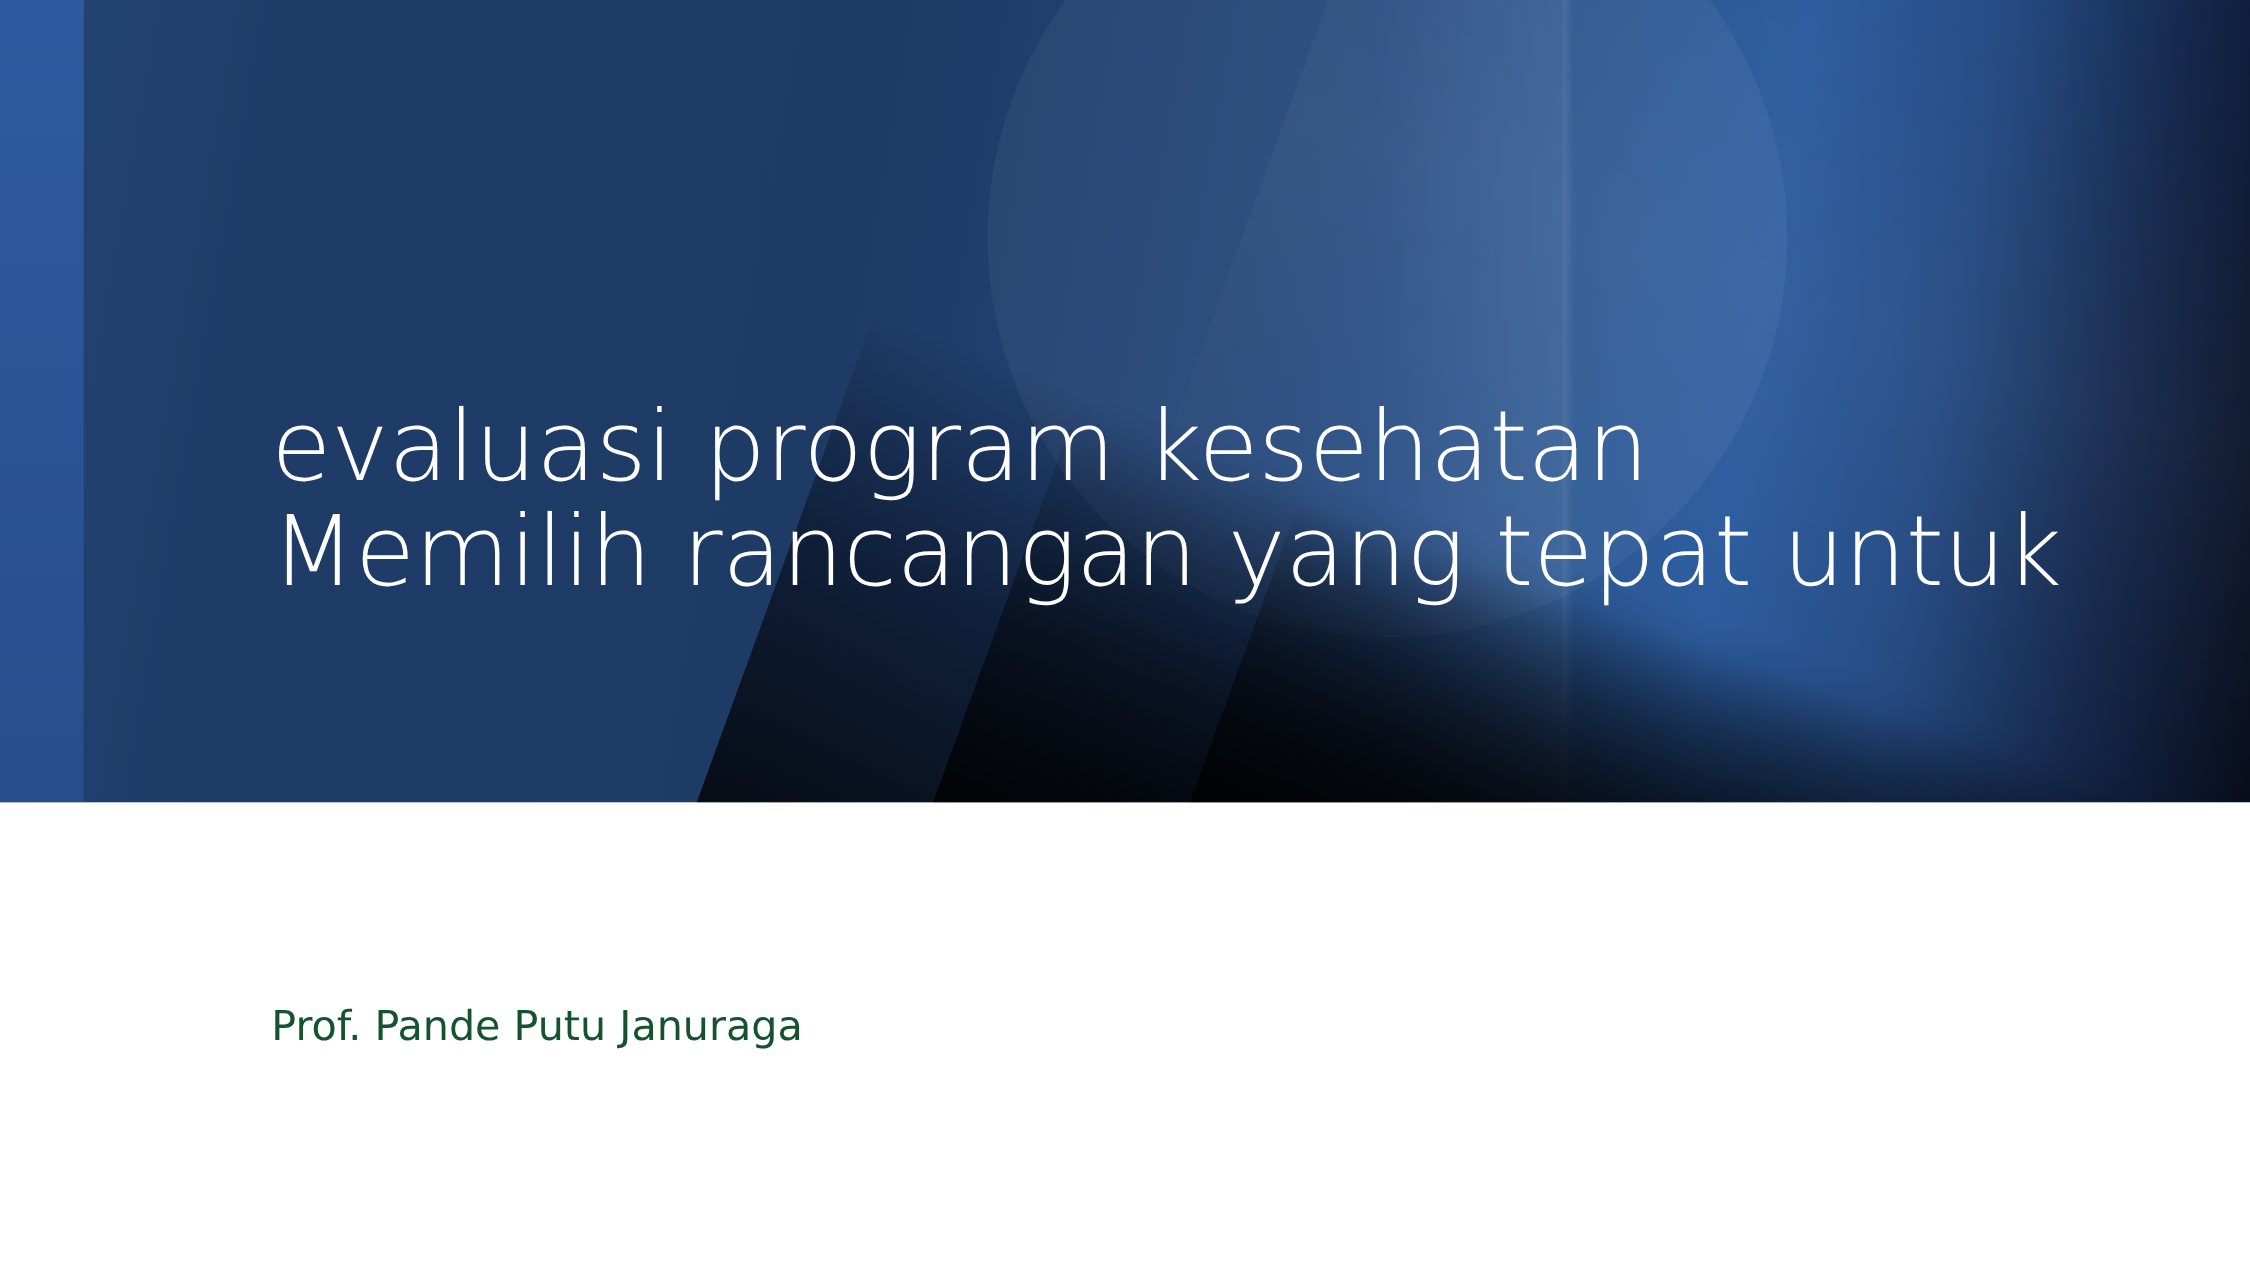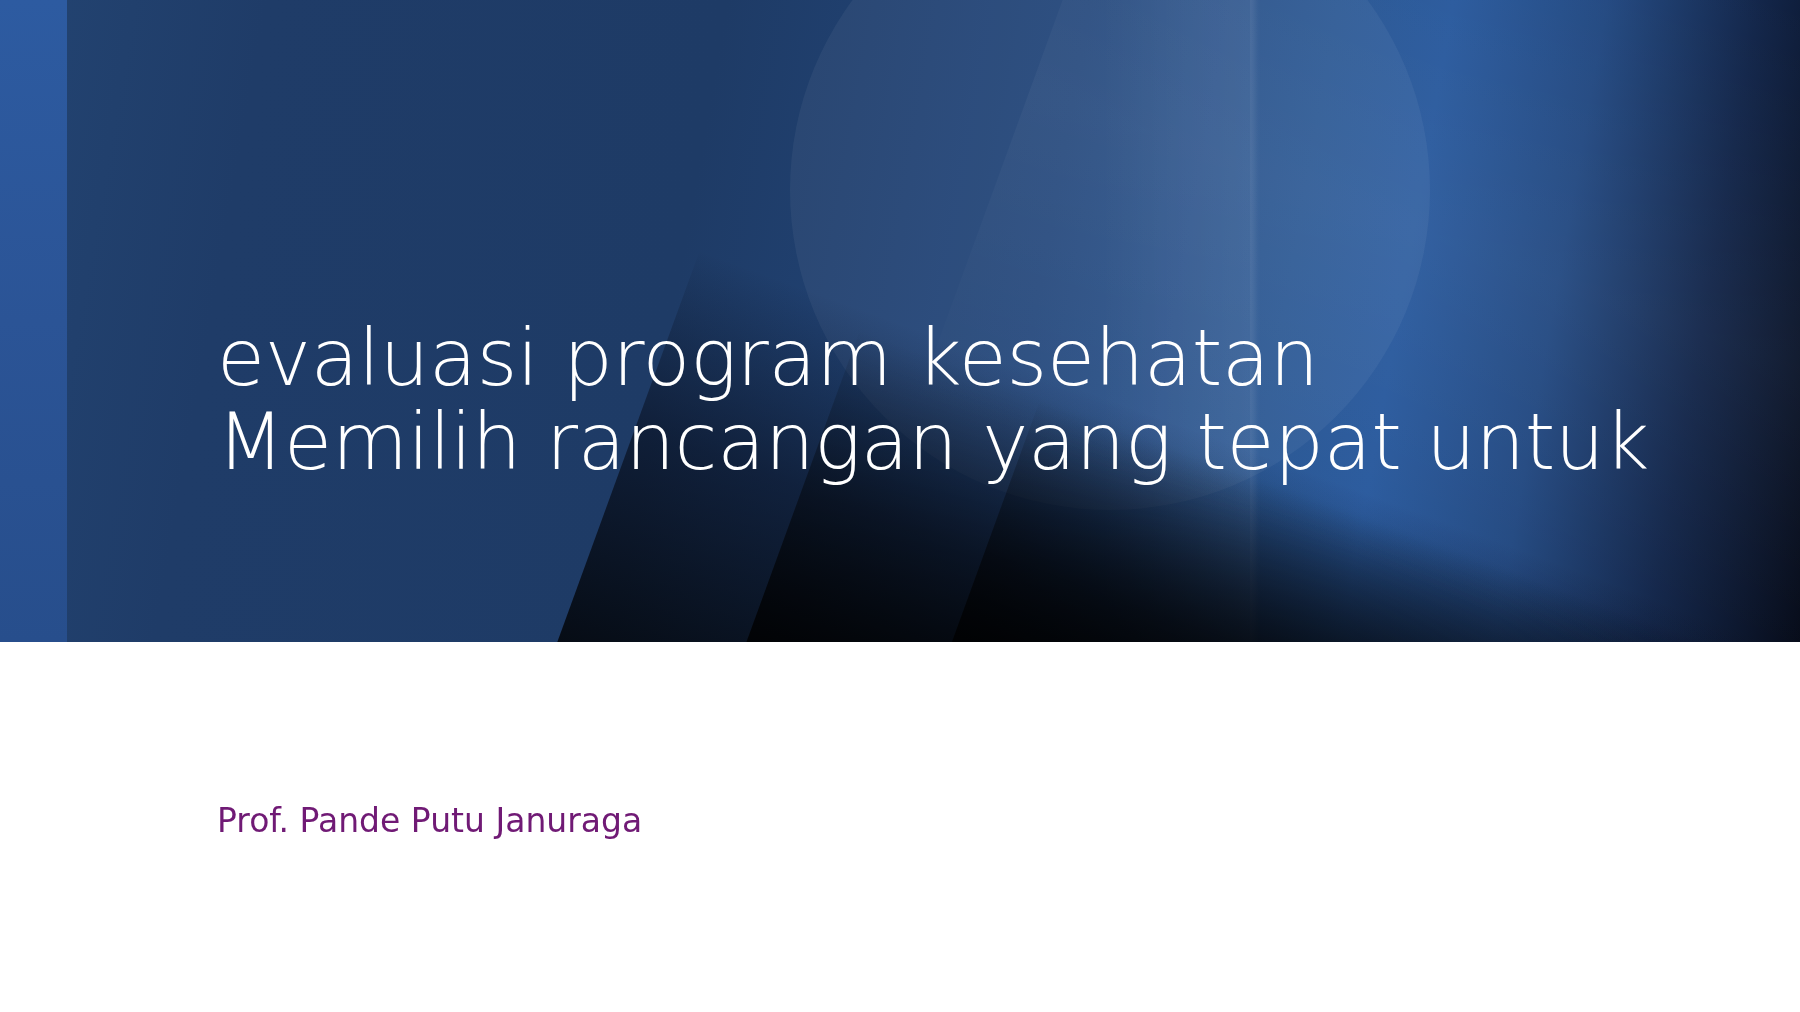--- a/index.html
+++ b/index.html
@@ -135,21 +135,21 @@
     white-space:nowrap;
   }
 
   
   .subtitle-block {
     position:absolute;
     left:217px; top:800px;
     width:1300px;
   }
   .subtitle-line {
-    color:#701a75;
+    color:#14532d;
     font-family:"DejaVu Sans", sans-serif;
     font-weight:400;
     font-size:33px;
     line-height:42px;
     white-space:nowrap;
   }
 
   .body-area {
     position:absolute;
     left:0; top:642px;

